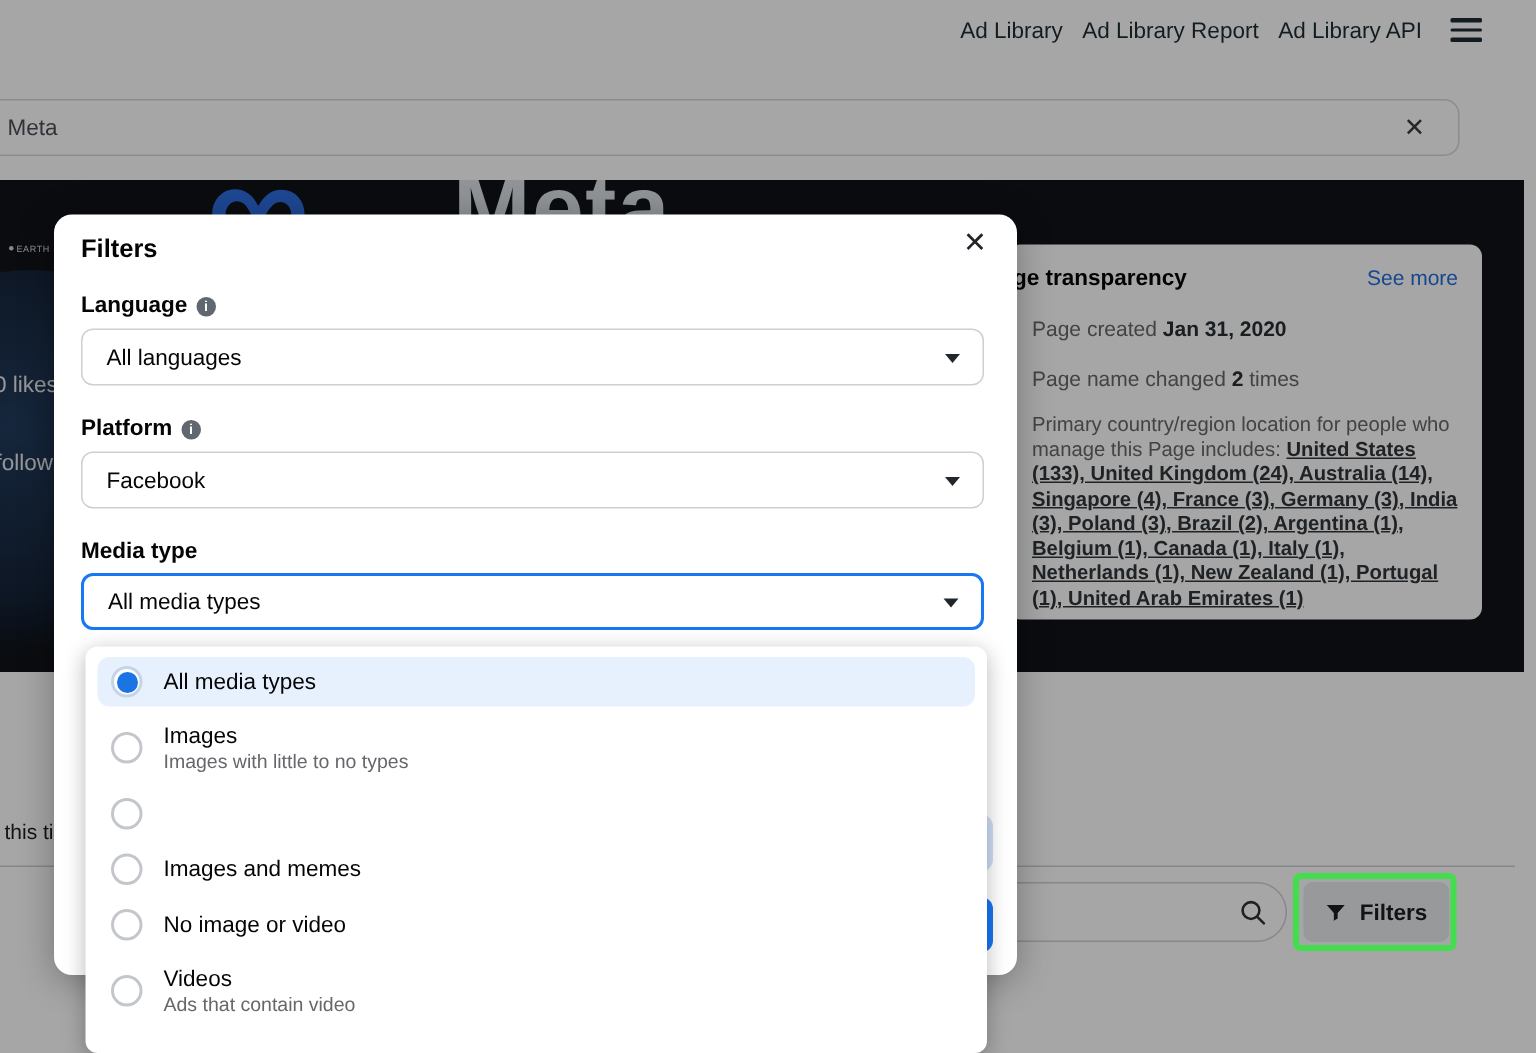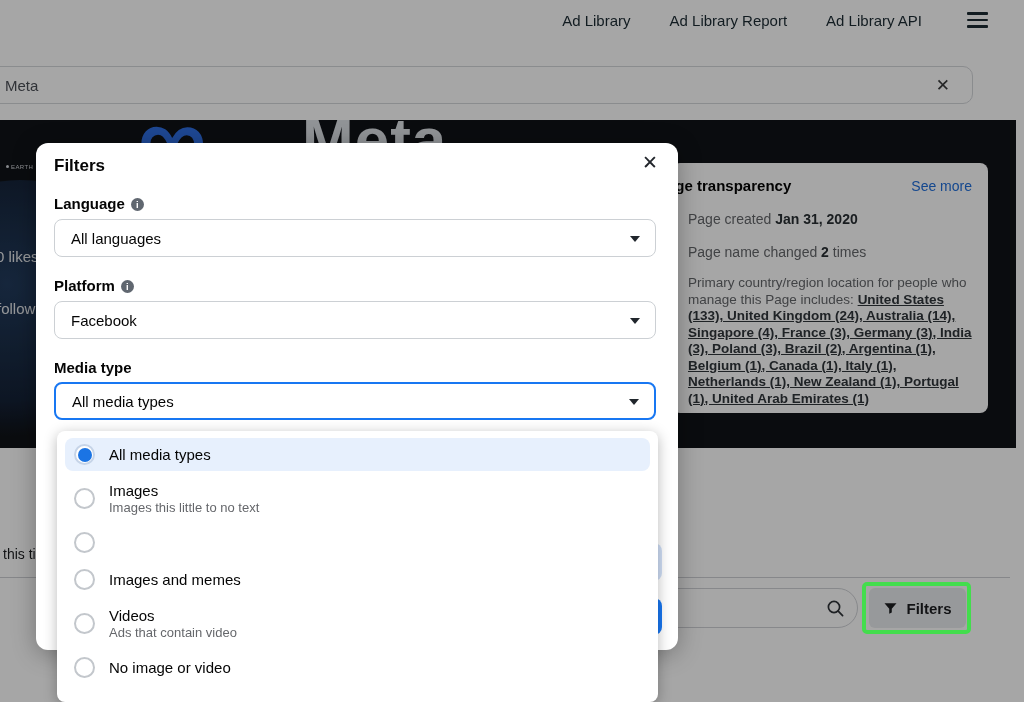--- a/index.html
+++ b/index.html
@@ -5,21 +5,21 @@
   html,body { margin:0; padding:0; background:#e9e9e9; }
   * { box-sizing:border-box; }
   .screen {
     position:relative; width:1024px; height:702px; overflow:hidden;
     background:#ffffff; font-family:"Liberation Sans", sans-serif;
     -webkit-font-smoothing:antialiased;
   }
   
   .topnav {
     position:absolute; top:0; left:480px; right:36px; height:40px;
-    display:flex; align-items:center; justify-content:flex-end; gap:39px;
+    display:flex; align-items:center; justify-content:flex-end; gap:13px;
     font-size:15px; color:#1c2b33;
   }
   .topnav .nav-item { white-space:nowrap; }
   .hamburger { display:flex; flex-direction:column; gap:4px; width:21px; margin-left:6px; cursor:pointer; }
   .hamburger i { display:block; height:2.5px; background:#1c2b33; border-radius:1px; }
 
   .topsearch {
     position:absolute; left:-14px; top:66px; width:987px; height:38px;
     background:#fff; border:1.5px solid #d5d7db; border-radius:10px;
     display:flex; align-items:center; padding:0 18px; font-size:15px; color:#4b4f56;
@@ -208,42 +208,42 @@
     <div class="dd-row selected">
       <span class="radio sel"></span>
       <div>
           <div class="dd-title">All media types</div>
         </div>
     </div>
     <div class="dd-row">
       <span class="radio"></span>
       <div>
         <div class="dd-title">Images</div>
-        <div class="dd-sub">Images this little to no text</div>
+        <div class="dd-sub">Images with little to no types</div>
       </div>
     </div>
     <div class="dd-row">
       <span class="radio"></span>
     </div>
     <div class="dd-row">
       <span class="radio"></span>
       <div>
           <div class="dd-title">Images and memes</div>
+        </div>
+    </div>
+    <div class="dd-row">
+      <span class="radio"></span>
+      <div>
+          <div class="dd-title">No image or video</div>
         </div>
     </div>
     <div class="dd-row">
       <span class="radio"></span>
       <div>
         <div class="dd-title">Videos</div>
         <div class="dd-sub">Ads that contain video</div>
       </div>
     </div>
-    <div class="dd-row">
-      <span class="radio"></span>
-      <div>
-          <div class="dd-title">No image or video</div>
-        </div>
-    </div>
   </div>
 
   <div class="green-box"></div>
 
 </div>
 
 </body></html>

